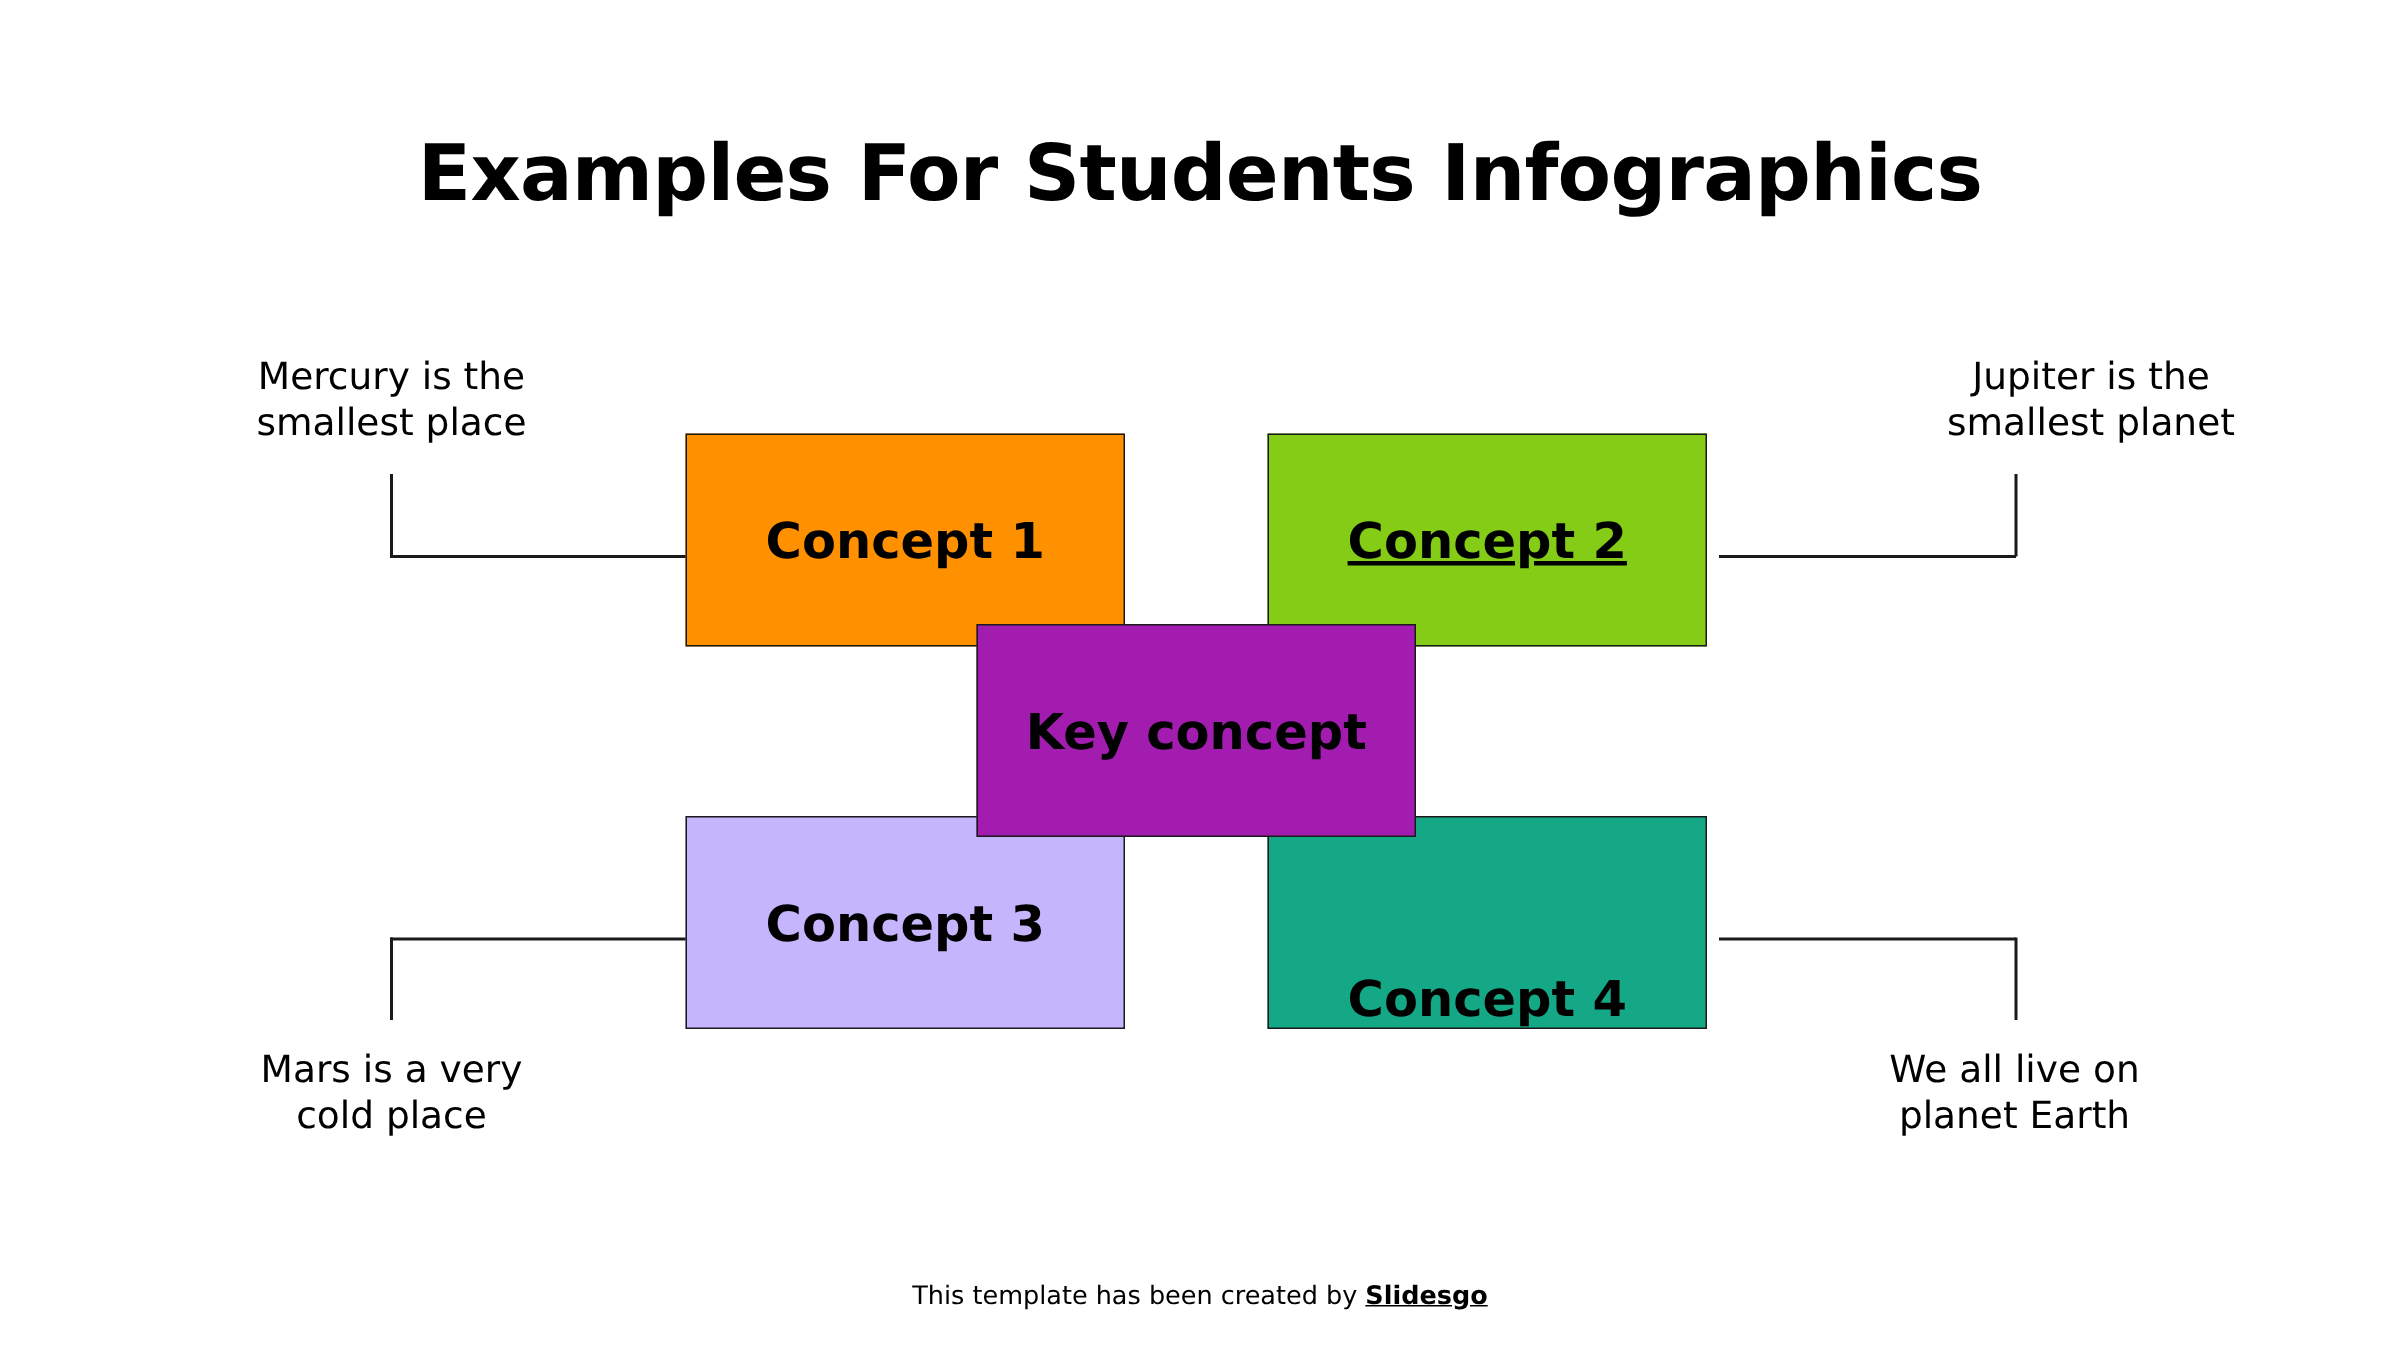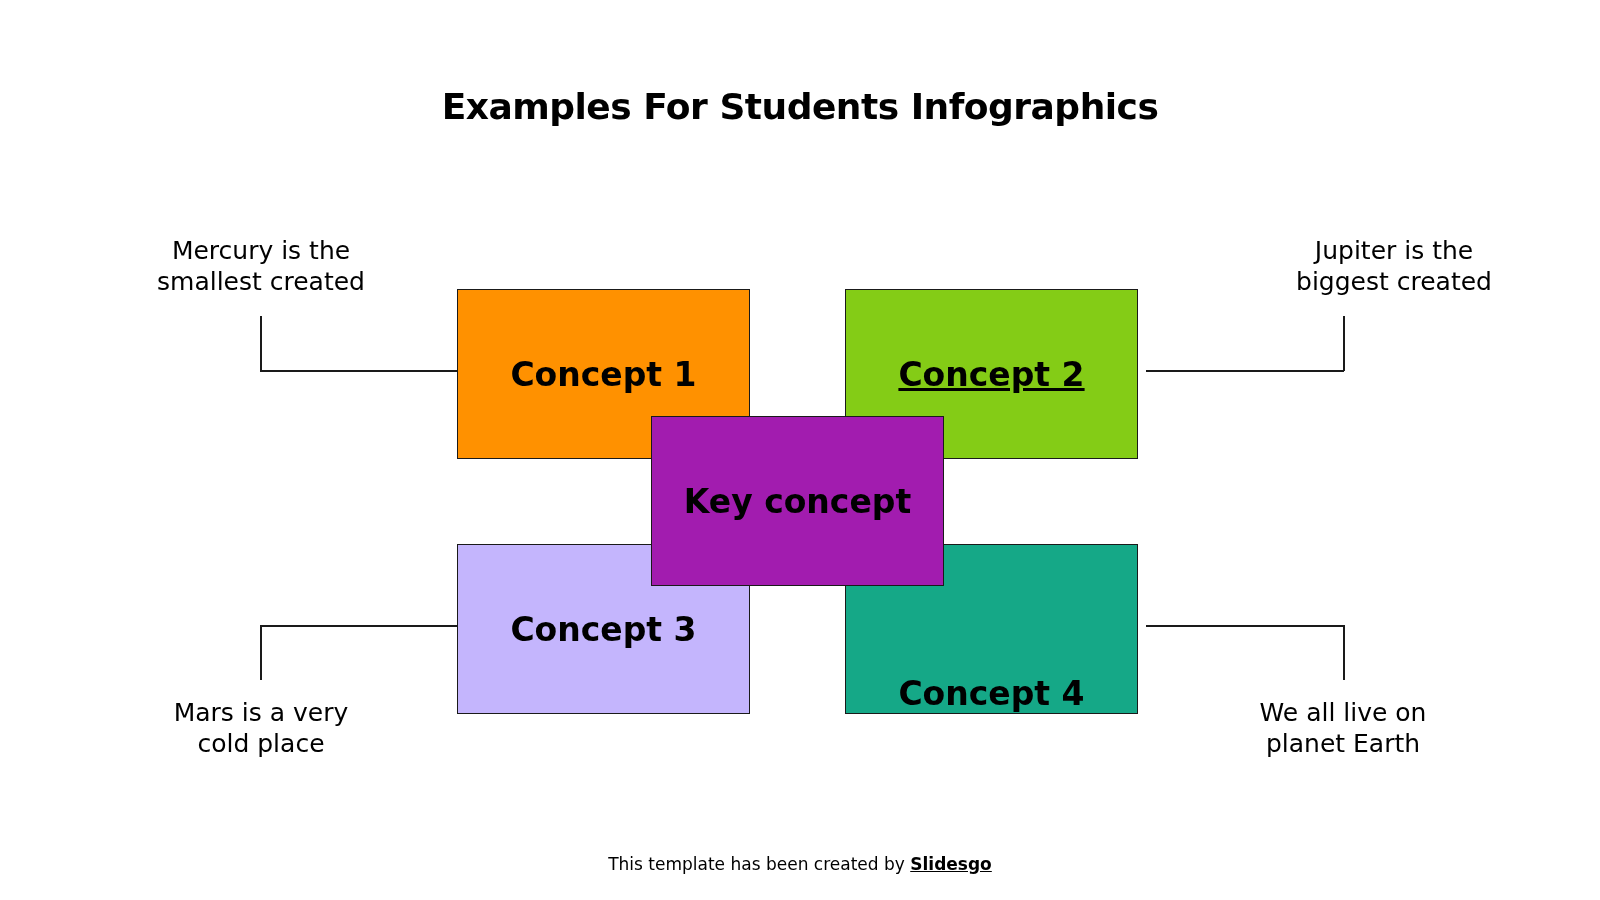--- a/index.html
+++ b/index.html
@@ -2,24 +2,24 @@
 <html><head>
 <meta charset="utf-8">
 <style>
   html, body { margin: 0; padding: 0; }
   body {
     width: 1600px; height: 900px; background: #ffffff; position: relative; overflow: hidden;
     font-family: "DejaVu Sans", "Liberation Sans", sans-serif; color: #000;
   }
   .title {
     position: absolute; left: 0; top: 86px; width: 1600px; text-align: center;
-    font-size: 36px; font-weight: bold; letter-spacing: -0.5px;
+    font-size: 52px; font-weight: bold; letter-spacing: -0.5px;
   }
   .box {
-    position: absolute; width: 293px; height: 170px; border: 1.5px solid #1a1a1a;
+    position: absolute; width: 293px; height: 142px; border: 1.5px solid #1a1a1a;
     display: flex; align-items: center; justify-content: center; box-sizing: border-box;
     font-size: 33px; font-weight: bold;
   }
   .label {
     position: absolute; width: 260px; text-align: center; font-size: 25px; line-height: 31px;
   }
   .line { position: absolute; background: #1a1a1a; }
   .footer {
     position: absolute; left: 0; top: 854px; width: 1600px; text-align: center; font-size: 17px;
   }
@@ -53,25 +53,25 @@
 </div>
 <div class="box" style="left:845px;top:544px;background:#15A887;align-items:flex-end;">
   <span>Concept 4</span>
 </div>
 <div class="box" style="left:651px;top:416px;background:#a21caf;">
   <span>Key concept</span>
 </div>
 
 <div class="label" style="left:131px;top:235px;">
   <div>Mercury is the</div>
-  <div>smallest created</div>
+  <div>smallest place</div>
 </div>
 <div class="label" style="left:1264px;top:235px;">
   <div>Jupiter is the</div>
-  <div>biggest created</div>
+  <div>smallest planet</div>
 </div>
 <div class="label" style="left:131px;top:697px;">
   <div>Mars is a very</div>
   <div>cold place</div>
 </div>
 <div class="label" style="left:1213px;top:697px;">
   <div>We all live on</div>
   <div>planet Earth</div>
 </div>
 

